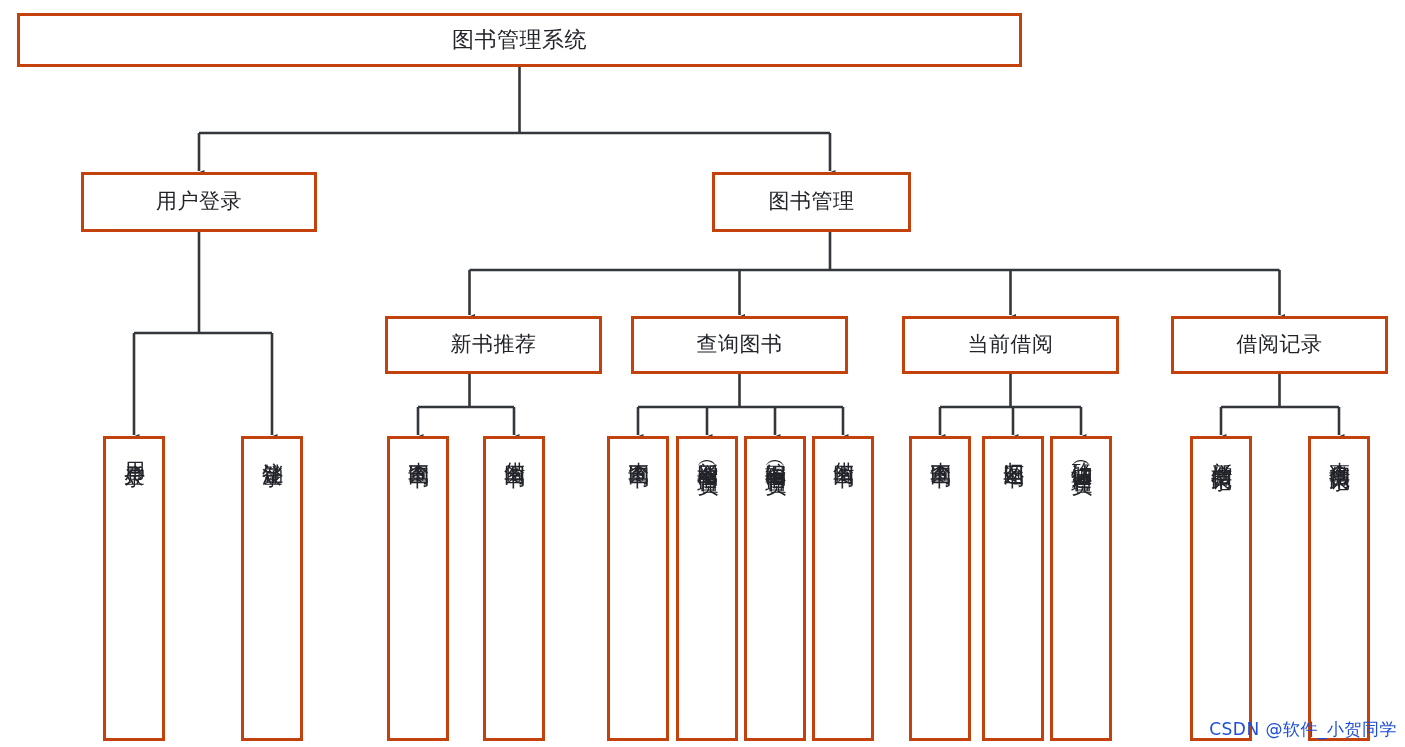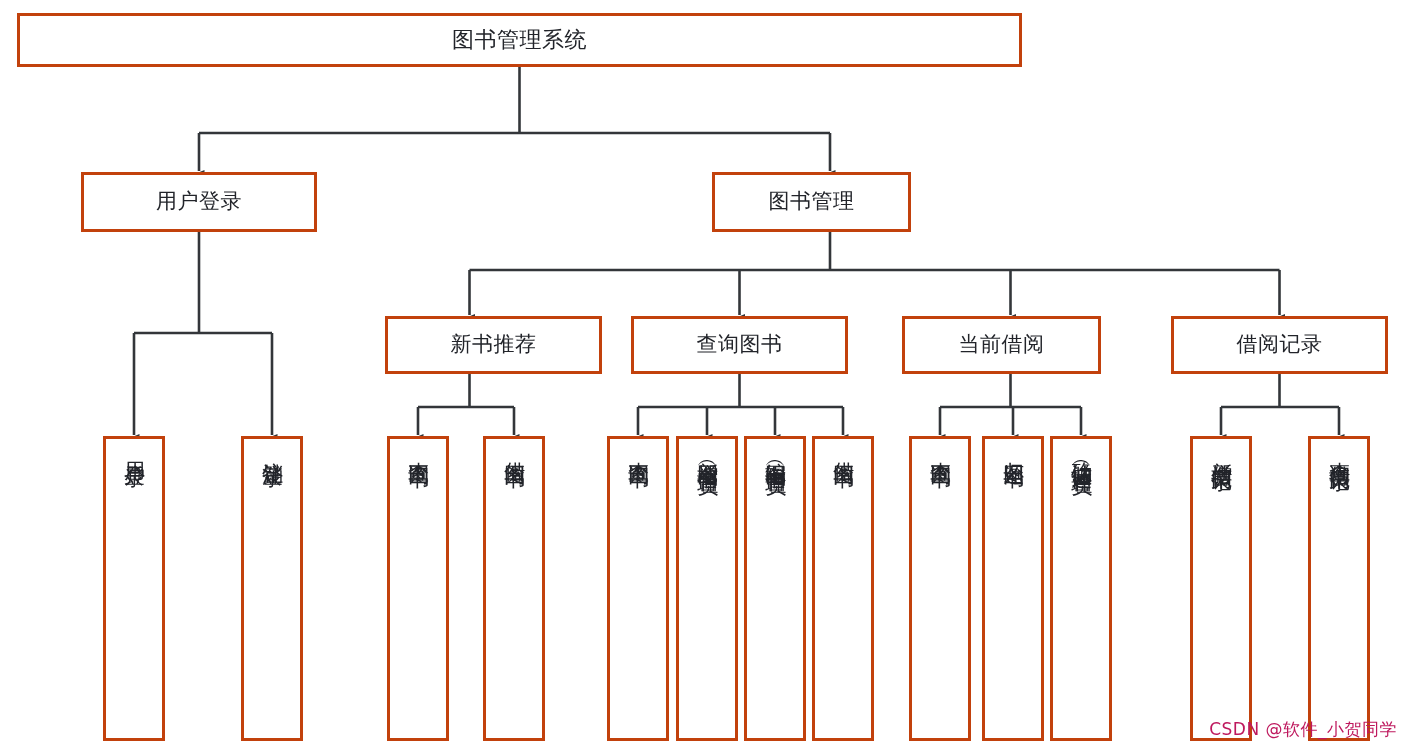--- a/index.html
+++ b/index.html
@@ -63,21 +63,21 @@
     line-height: 1.32;
     letter-spacing: 2px;
     white-space: nowrap;
     max-height: 285px;
   }
   #watermark {
     position: absolute;
     right: 8px;
     bottom: 6px;
     font-size: 17px;
-    color: #be185d;
+    color: #1d4ed8;
     letter-spacing: 0.5px;
     white-space: nowrap;
     user-select: none;
   }
 </style>
 </head>
 <body>
 
 <div id="diagram-root">
   <svg id="edge-layer" viewBox="0 0 1405 747" width="1405" height="747" xmlns="http://www.w3.org/2000/svg">
@@ -132,21 +132,21 @@
       </div>
       <div class="node horiz" style="left: 712px; top: 172px; width: 199px; height: 60px;">
         <span class="node-label">图书管理</span>
       </div>
       <div class="node horiz" style="left: 378px; top: 316px; width: 217px; height: 58px; margin-left: 7px;">
         <span class="node-label">新书推荐</span>
       </div>
       <div class="node horiz" style="left: 631px; top: 316px; width: 217px; height: 58px;">
         <span class="node-label">查询图书</span>
       </div>
-      <div class="node horiz" style="left: 902px; top: 316px; width: 199px; height: 58px;">
+      <div class="node horiz" style="left: 902px; top: 316px; width: 217px; height: 58px;">
         <span class="node-label">当前借阅</span>
       </div>
       <div class="node horiz" style="left: 1171px; top: 316px; width: 217px; height: 58px;">
         <span class="node-label">借阅记录</span>
       </div>
       <div class="node vert" style="left: 103px; top: 436px; width: 62px; height: 305px;">
         <span class="node-label">用户登录</span>
       </div>
       <div class="node vert" style="left: 241px; top: 436px; width: 62px; height: 305px;">
         <span class="node-label">注销登录</span>

